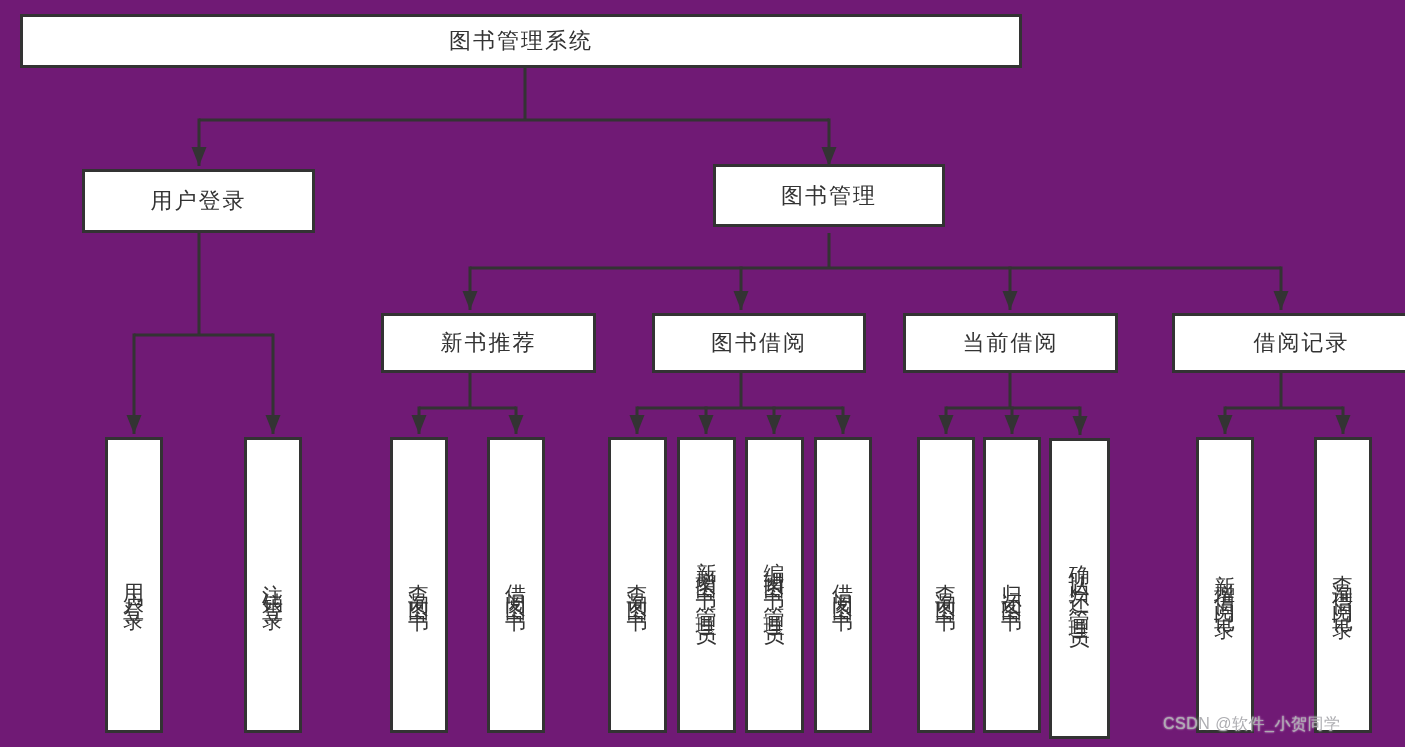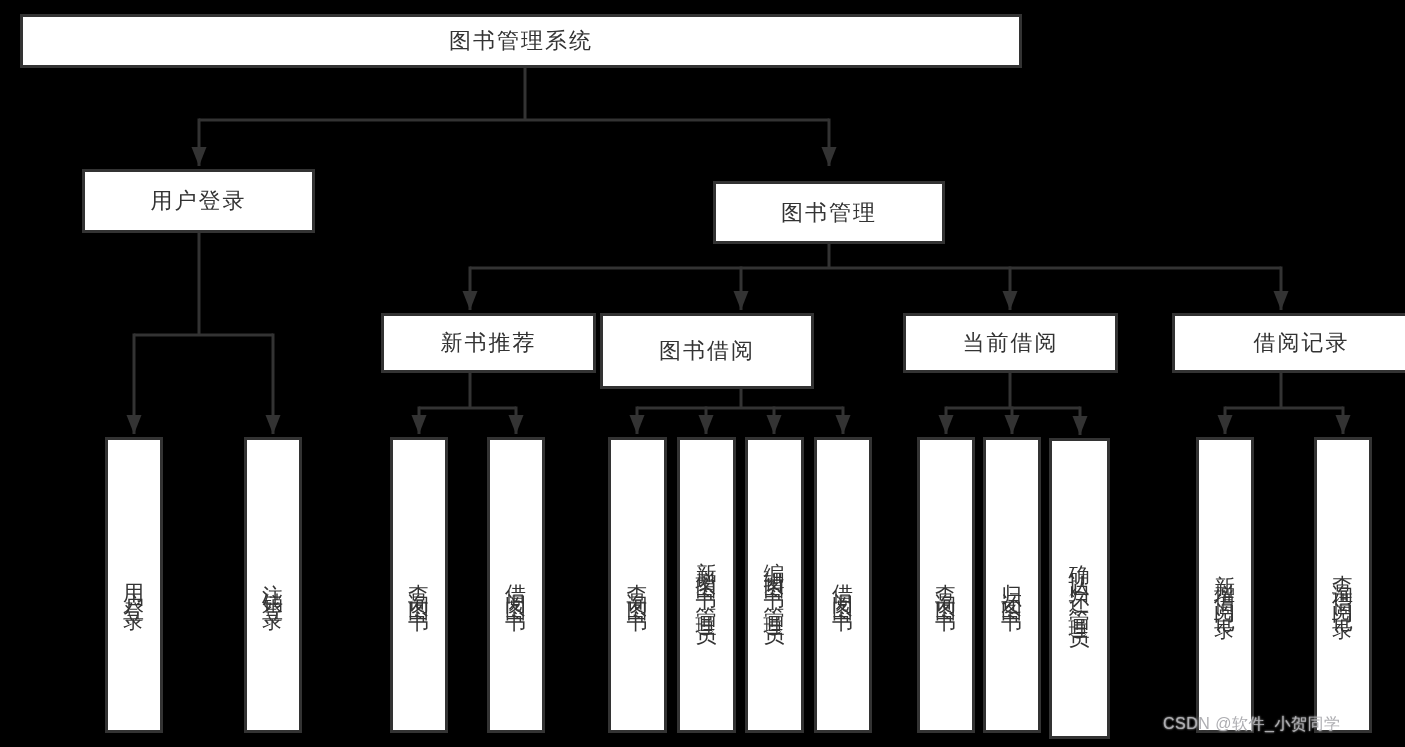--- a/index.html
+++ b/index.html
@@ -5,21 +5,21 @@
   html, body {
     margin: 0;
     padding: 0;
     background: #ffffff;
     font-family: "Liberation Sans", "DejaVu Sans", sans-serif;
   }
   .canvas {
     position: relative;
     width: 1405px;
     height: 747px;
-    background: #000000;
+    background: #701a75;
     overflow: hidden;
   }
   .connectors {
     position: absolute;
     left: 0;
     top: 0;
     z-index: 1;
   }
   .box {
     position: absolute;
@@ -112,28 +112,28 @@
     </g>
   </svg>
 
   <div class="box h" style="left:20px; top:14px; width:1002px; height:54px;">
     <span>图书管理系统</span>
   </div>
 
   <div class="box h" style="left:82px; top:169px; width:233px; height:64px;">
     <span>用户登录</span>
   </div>
-  <div class="box h" style="left:713px; top:181px; width:232px; height:63px;">
+  <div class="box h" style="left:713px; top:164px; width:232px; height:63px;">
     <span>图书管理</span>
   </div>
 
   <div class="box h" style="left:381px; top:313px; width:215px; height:60px;">
     <span>新书推荐</span>
   </div>
-  <div class="box h" style="left:600px; top:313px; width:214px; height:76px;">
+  <div class="box h" style="left:652px; top:313px; width:214px; height:60px;">
     <span>图书借阅</span>
   </div>
   <div class="box h" style="left:903px; top:313px; width:215px; height:60px;justify-content:center;">
     <span>当前借阅</span>
   </div>
   <div class="box h" style="left:1172px; top:313px; width:259px; height:60px;text-align:right;">
     <span>借阅记录</span>
   </div>
 
   <div class="box v" style="left:105px; top:437px; width:58px; height:296px;">

